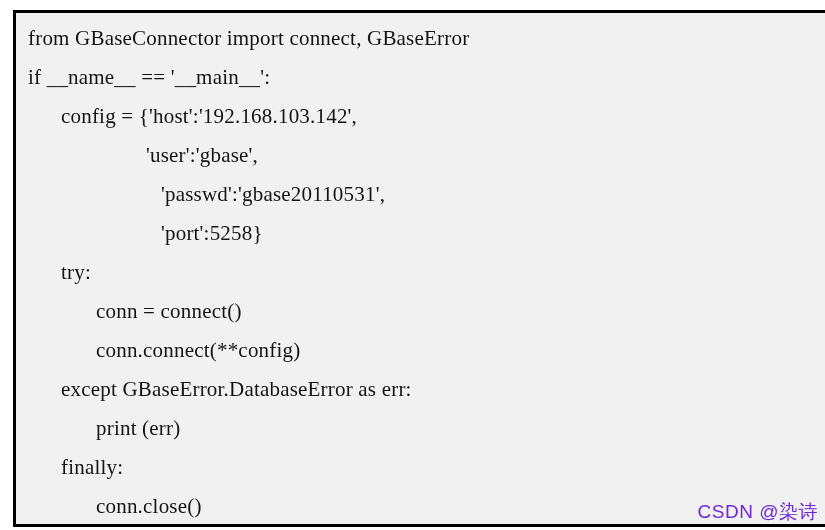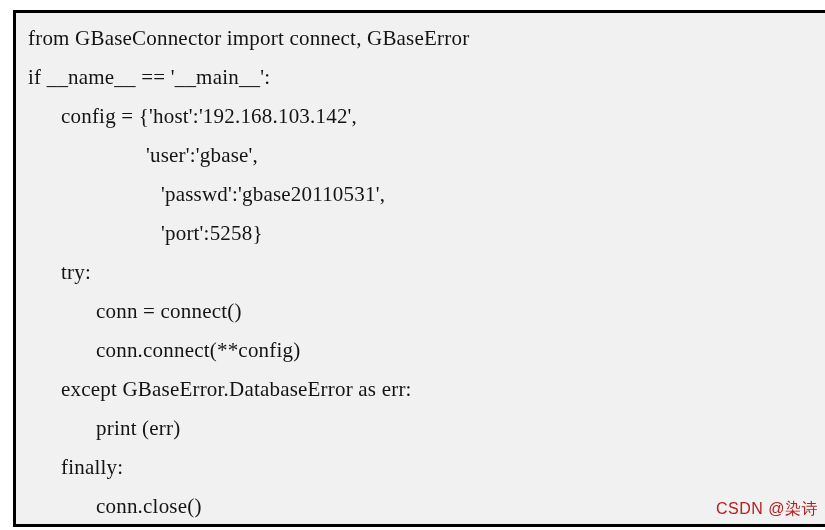--- a/index.html
+++ b/index.html
@@ -38,22 +38,22 @@
   .i1 { padding-left: 33px; }   
   .i2 { padding-left: 68px; }   
   .iu { padding-left: 118px; }  
   .ip { padding-left: 133px; }  
 
   .watermark {
     position: absolute;
     right: 7px;
     top: 499px;
     font-family: "Liberation Sans", "DejaVu Sans", sans-serif;
-    font-size: 16px;
-    color: #b91c1c;
+    font-size: 19px;
+    color: #6d28d9;
     letter-spacing: 0.5px;
     z-index: 2;
   }
 </style>
 </head>
 <body>
 
 <div class="code-box">
   <div class="code-line i0">from GBaseConnector import connect, GBaseError</div>
   <div class="code-line i0">if __name__ == '__main__':</div>

